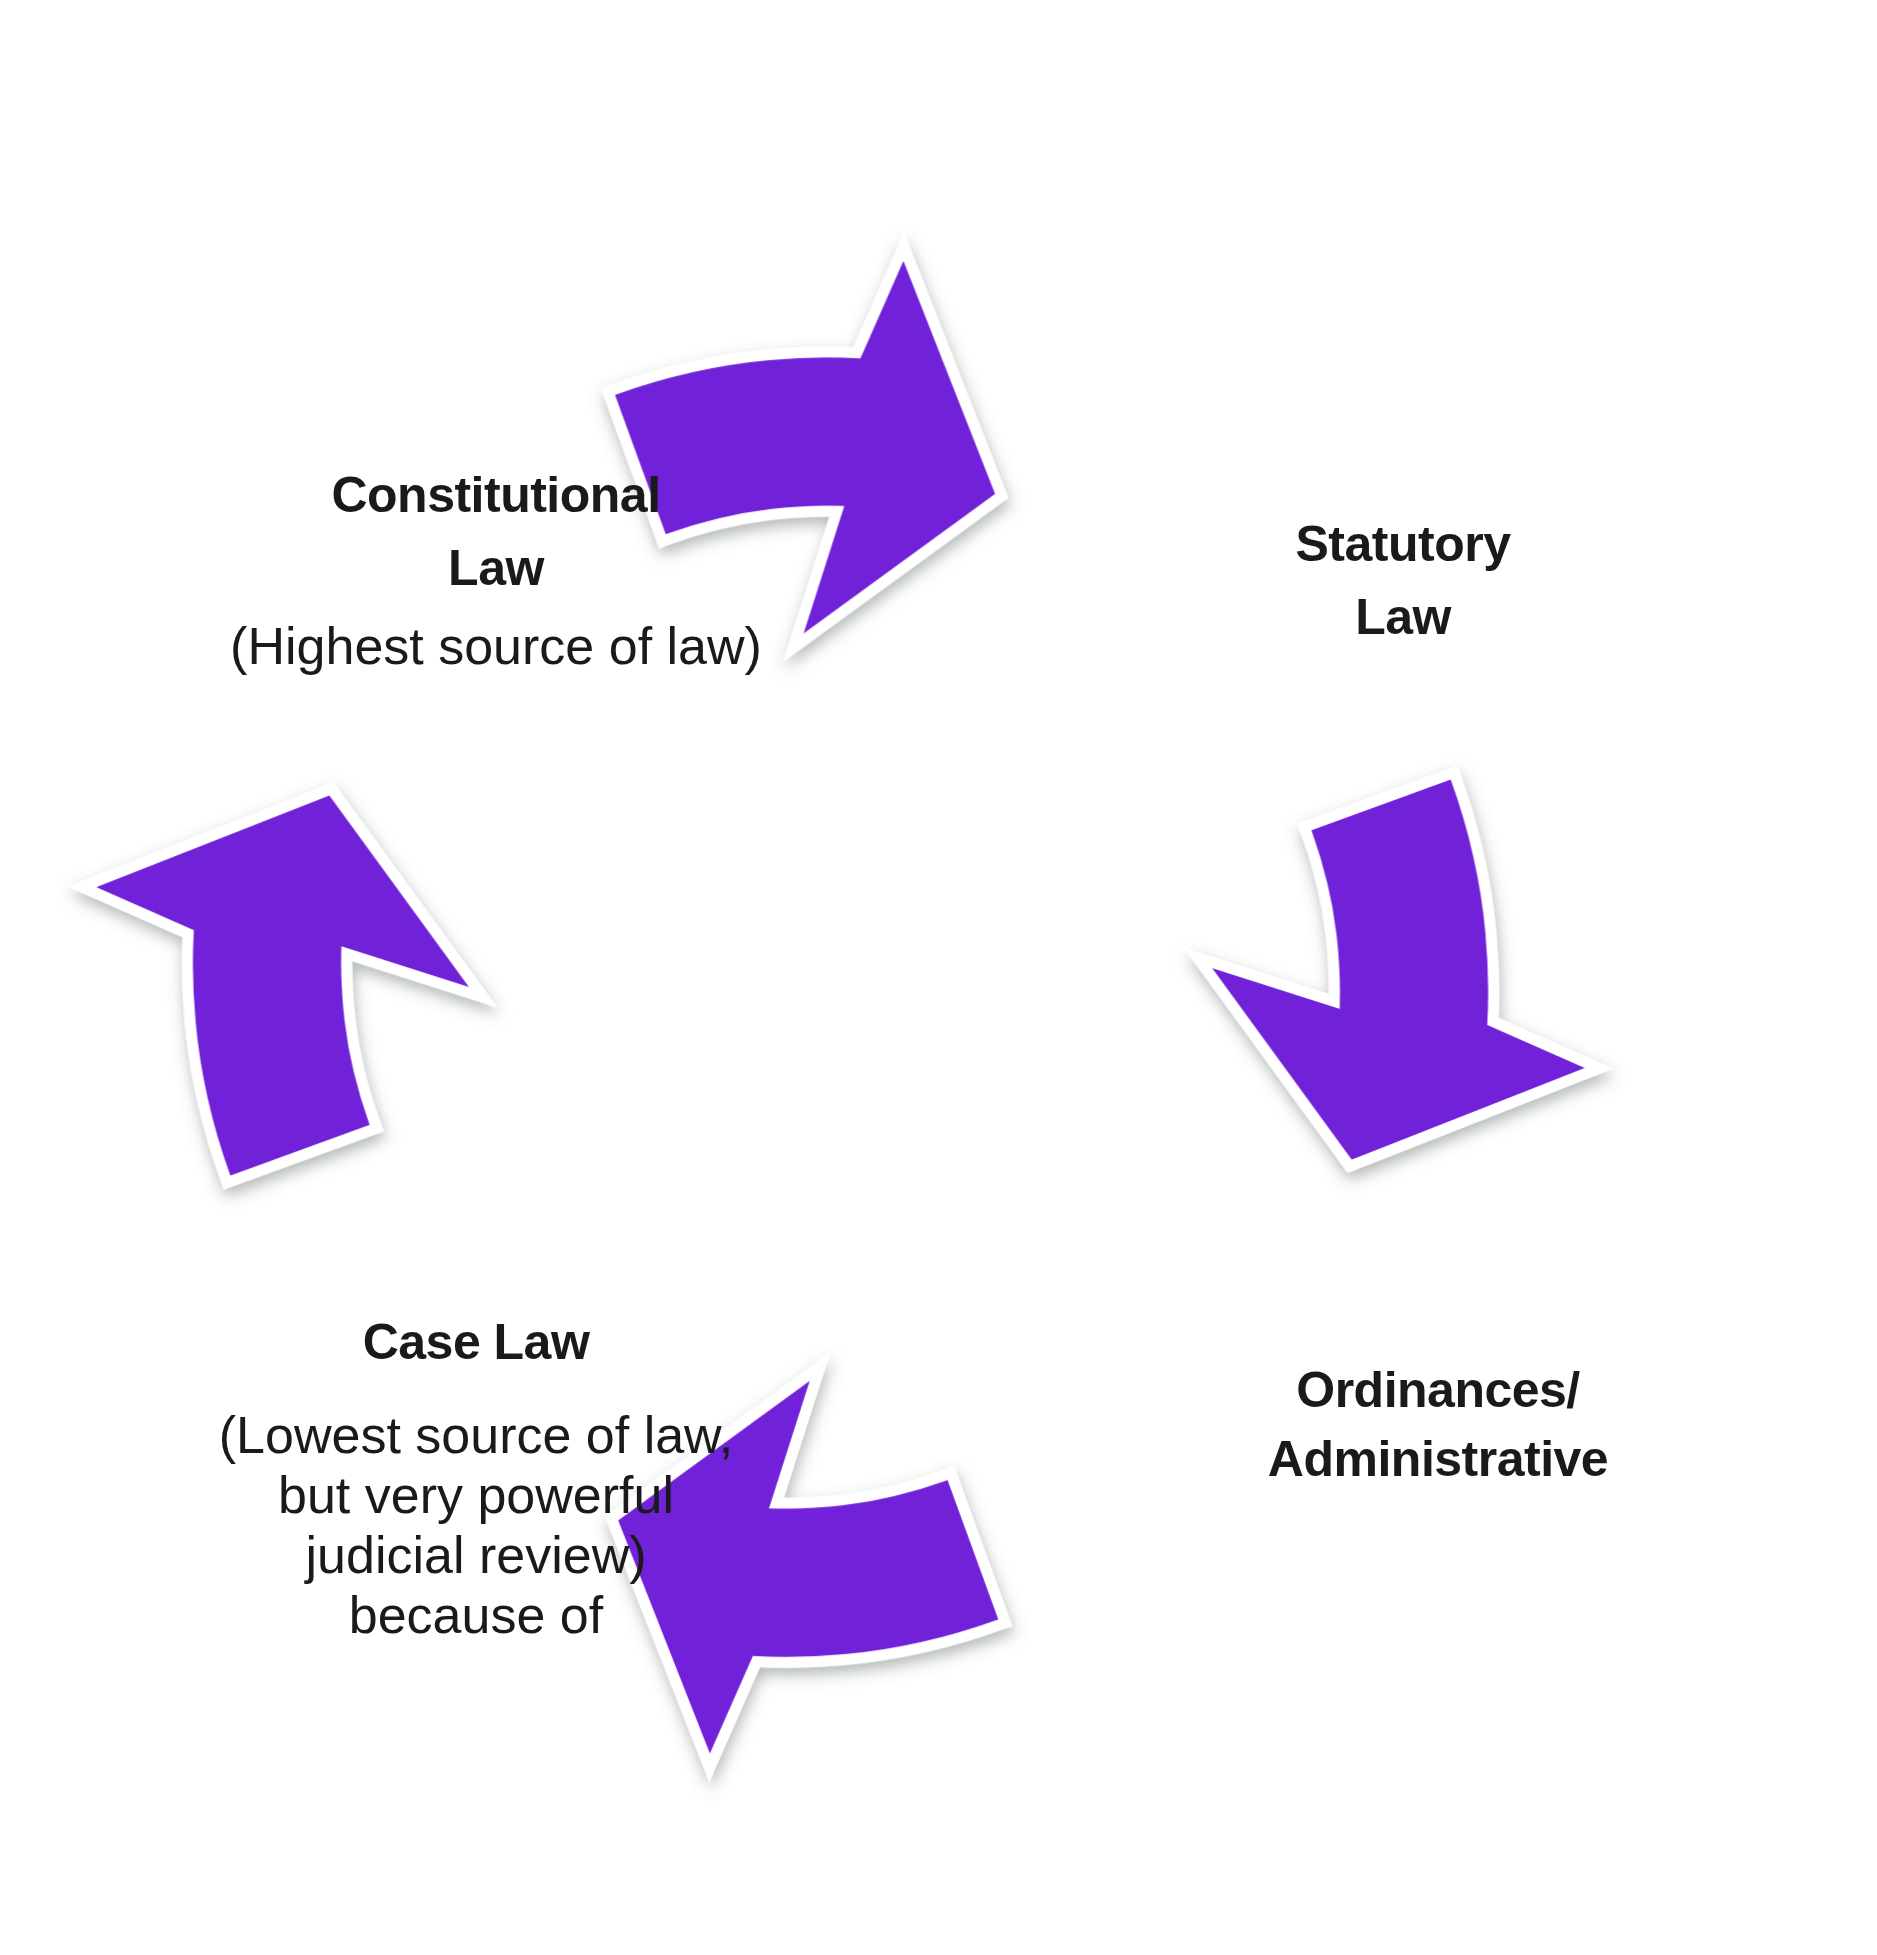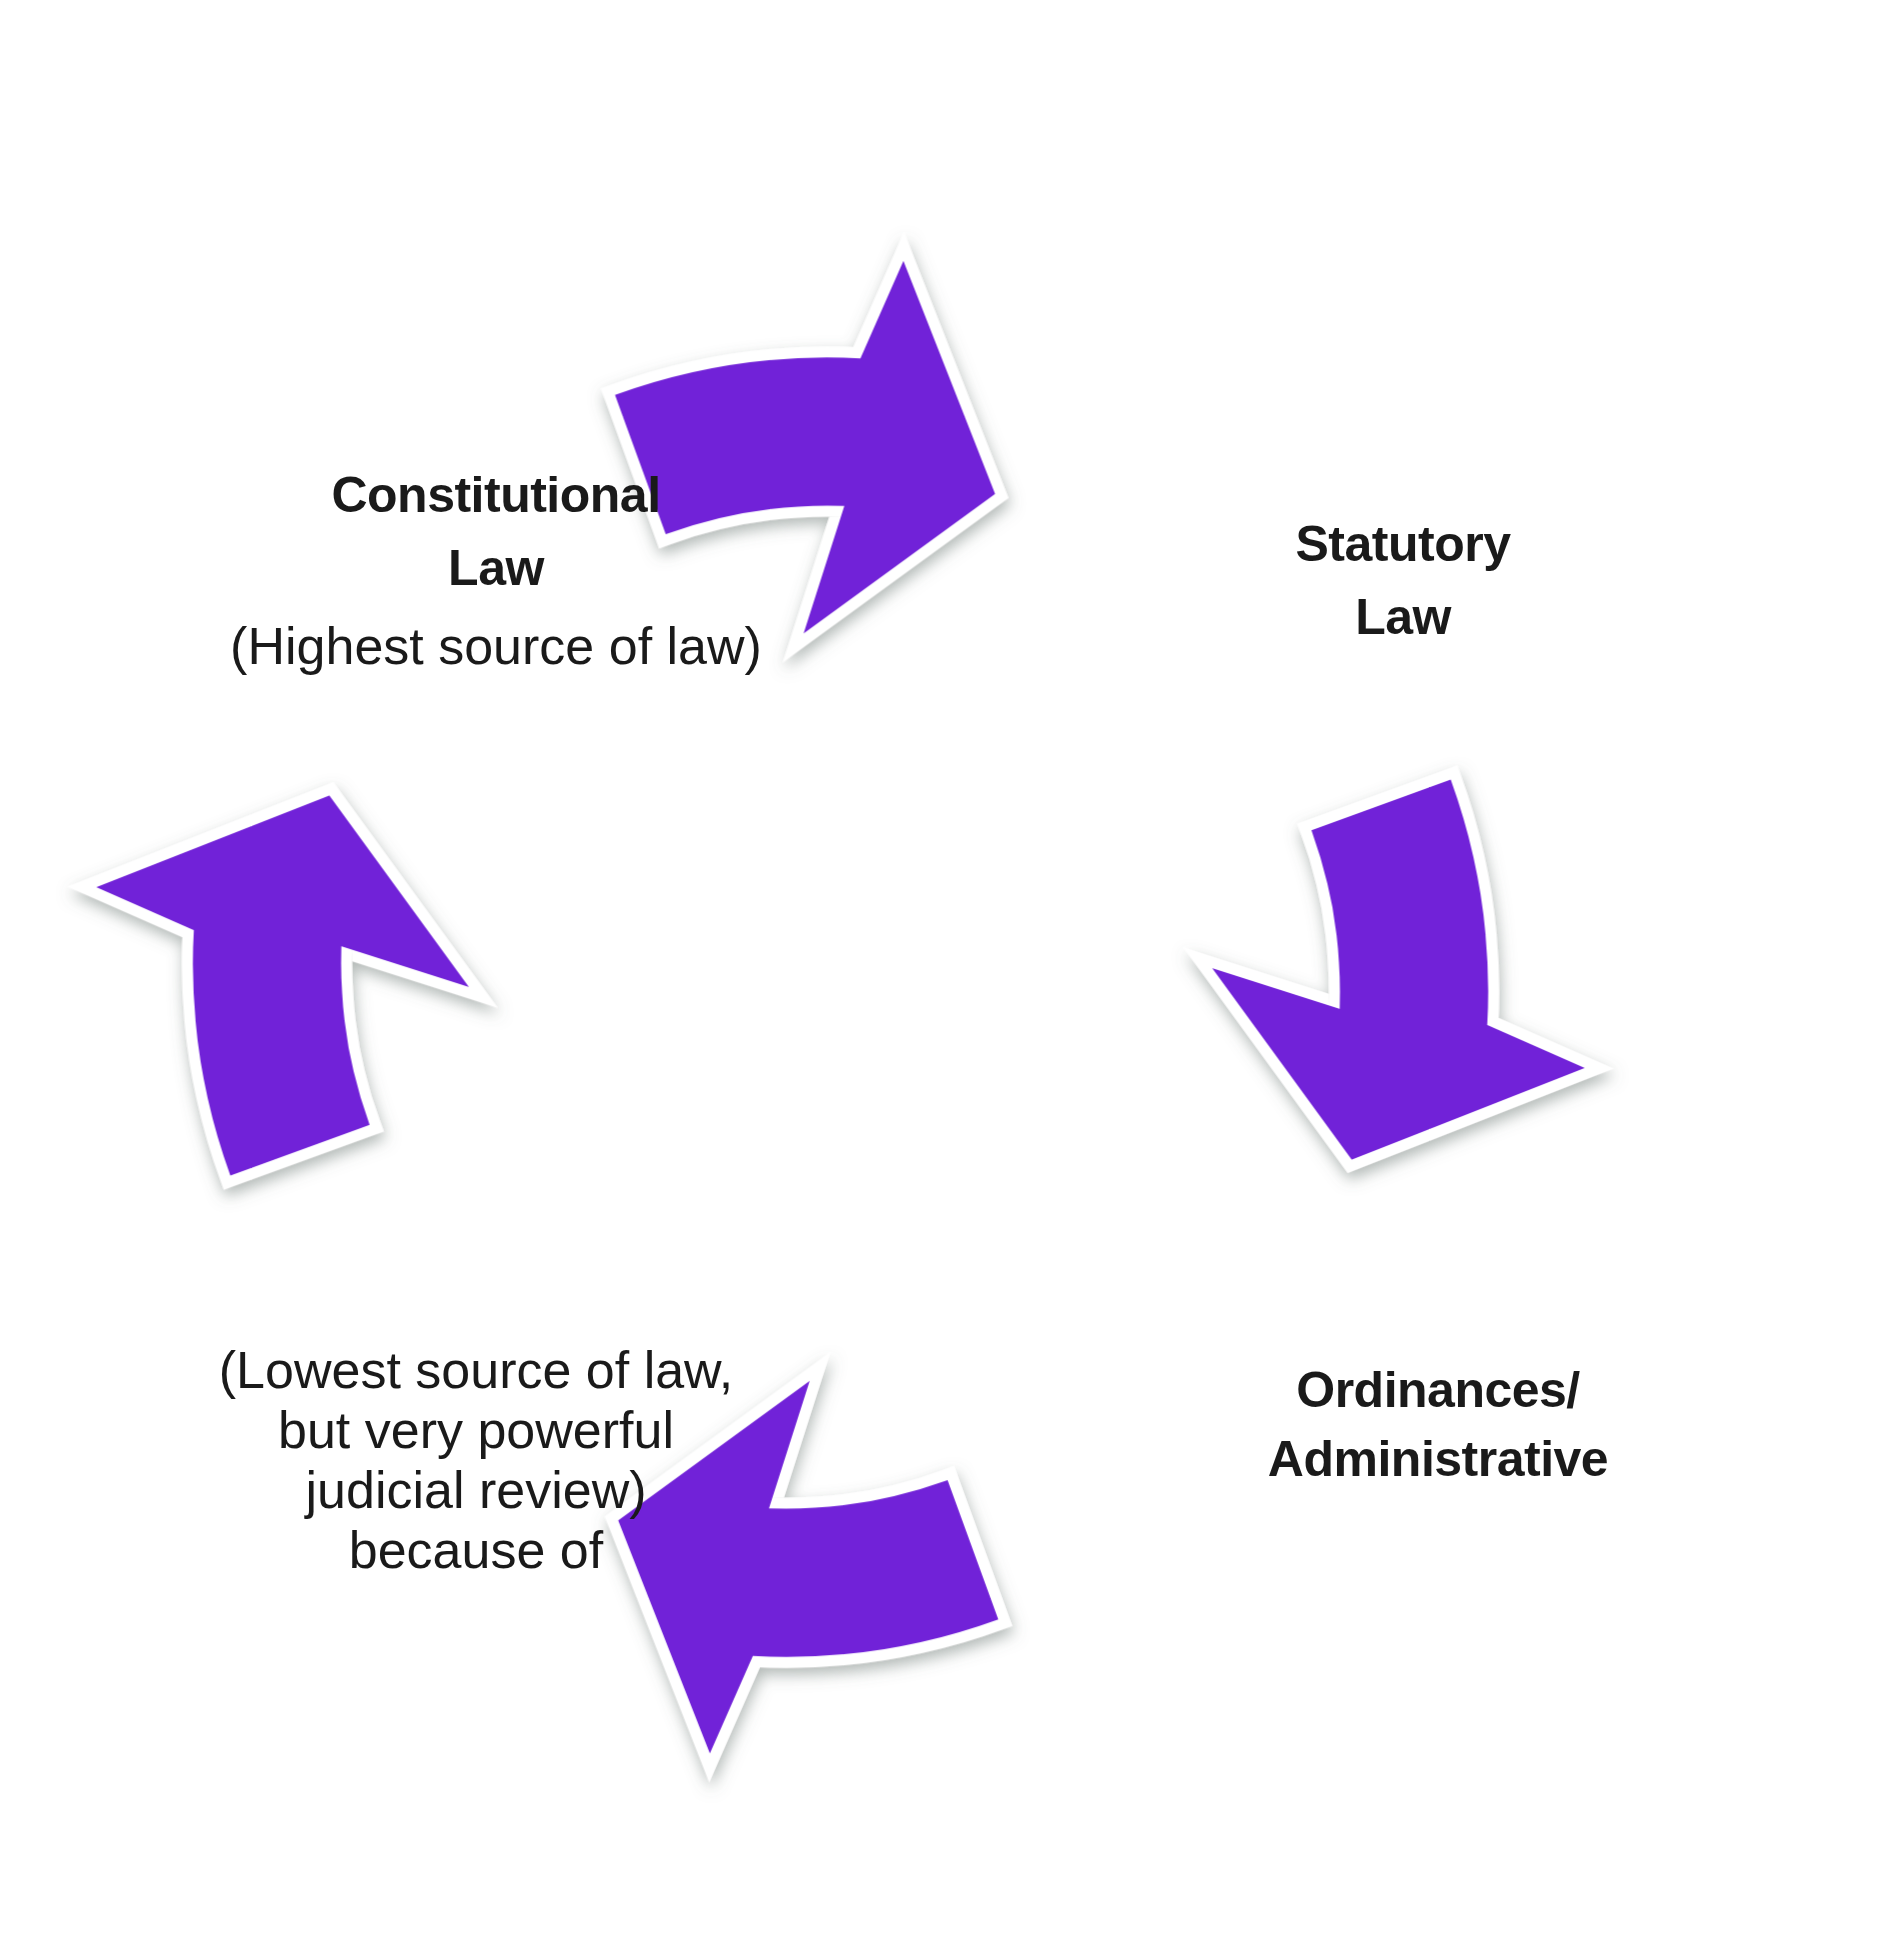--- a/index.html
+++ b/index.html
@@ -29,21 +29,21 @@
     color: #1a1a1a;
     white-space: nowrap;
   }
   .title-line {
     font-size: 50px;
     font-weight: bold;
     line-height: 73px;
     letter-spacing: -0.5px;
   }
   .subtitle {
-    margin-top: 34px;
+    margin-top: 26px;
   }
   .subtitle-line {
     font-size: 52px;
     font-weight: normal;
     line-height: 60px;
   }
   .subtitle--constitutional {
     margin-top: 11.5px;
   }
   .subtitle--constitutional .subtitle-line {
@@ -99,20 +99,23 @@
   </div>
 
   <div class="label" style="left:1438px; top:1356px;">
     <div>
       <div class="title-line" style="line-height:69px;">Ordinances/</div>
       <div class="title-line" style="line-height:69px;">Administrative</div>
     </div>
   </div>
 
   <div class="label" style="left:476px; top:1306px;">
+    <div>
+      <div class="title-line">Case Law</div>
+    </div>
     <div class="subtitle">
       <div class="subtitle-line">(Lowest source of law,</div>
       <div class="subtitle-line">but very powerful</div>
       <div class="subtitle-line">judicial review)</div>
       <div class="subtitle-line">because of</div>
     </div>
   </div>
 
 </div>
 

